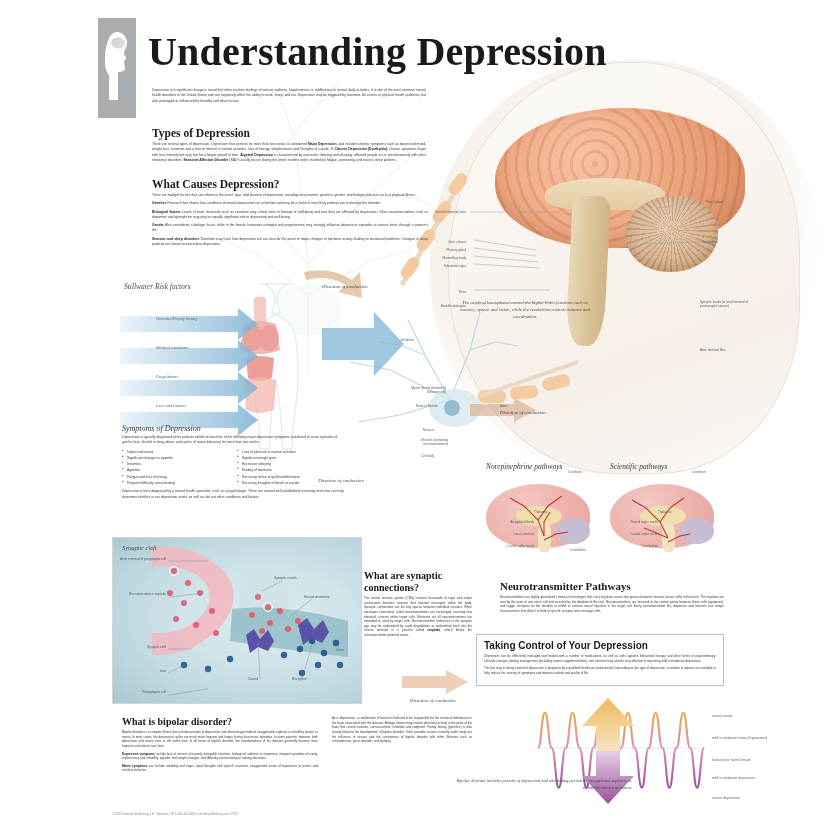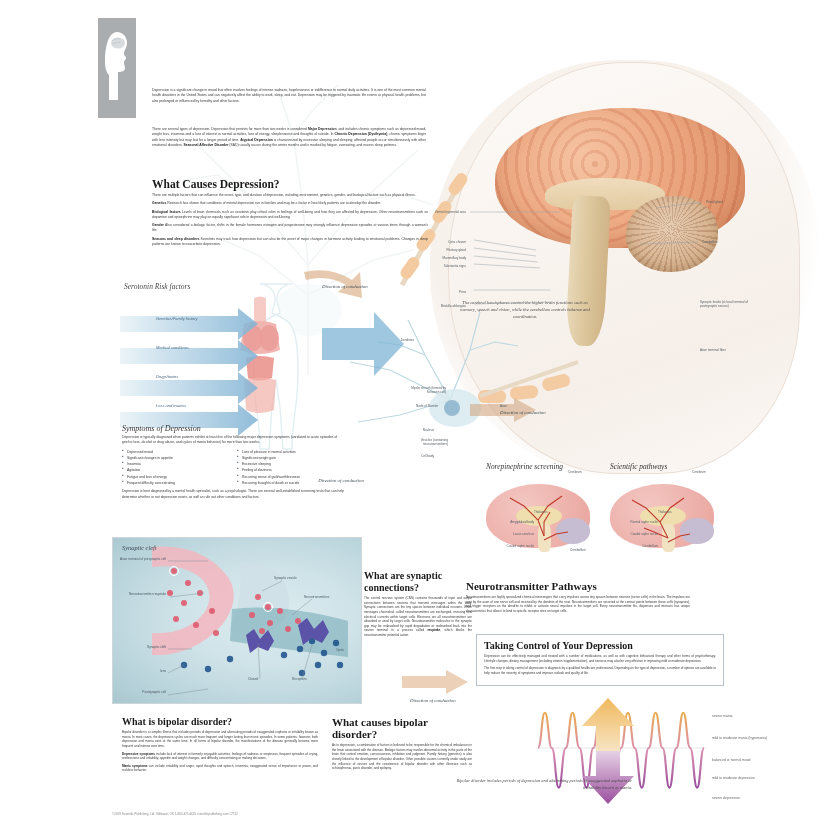--- a/index.html
+++ b/index.html
@@ -74,36 +74,36 @@
   .body-xs{font-size:3.4px;line-height:1.55;color:#3a3a3a;text-align:justify;}
   .body-xxs{font-size:3.1px;line-height:1.5;color:#3a3a3a;text-align:justify;}
   .lead{font-weight:700;color:#1a1a1a;}
 
   .block{position:absolute;}
   #blk-what{left:152px;top:88px;width:274px;}
   #blk-types{left:152px;top:127px;width:274px;}
   #blk-causes{left:152px;top:178px;width:276px;}
   #blk-symptoms{left:122px;top:424px;width:222px;}
   #blk-synaptic{left:364px;top:570px;width:108px;}
-  #blk-ntp{left:466px;top:580px;width:224px;}
+  #blk-ntp{left:500px;top:580px;width:224px;}
   #blk-bipolar{left:122px;top:716px;width:196px;}
   #blk-causesbp{left:332px;top:716px;width:140px;}
 
   .italic-h{font-family:"Liberation Serif",serif;font-style:italic;font-size:7.5px;color:#4a4a4a;}
 
   .sym-title{font-family:"Liberation Serif",serif;font-style:italic;font-size:8px;color:#333;margin-bottom:2px;}
   .sym-intro{font-size:3.4px;line-height:1.55;color:#3a3a3a;margin-bottom:3px;}
   .sym-cols{display:flex;gap:8px;margin:3px 0;}
   .sym-cols ul{list-style:none;margin:0;padding:0;width:50%;}
   .sym-cols li{font-size:3.4px;line-height:1.85;color:#3a3a3a;position:relative;padding-left:5px;}
   .sym-cols li:before{content:"■";position:absolute;left:0;top:0;font-size:2.6px;color:#6c7b86;}
 
   .ctrlbox{position:absolute;left:476px;top:634px;width:248px;height:52px;border:1px solid #b9c2c8;
      background:#fff;padding:5px 7px;box-sizing:border-box;}
-  .ctrlbox h3{font-family:Liberation Serif, serif;font-size:10px;margin:0 0 3px 0;font-weight:700;color:#1a1a1a;}
+  .ctrlbox h3{font-family:Liberation Sans, sans-serif;font-size:10px;margin:0 0 3px 0;font-weight:700;color:#1a1a1a;}
 
   .caption-brain{position:absolute;left:455px;top:300px;width:140px;text-align:center;
      font-family:"Liberation Serif",serif;font-style:italic;font-size:4.6px;line-height:1.5;color:#4a4a4a;}
 
   .dirlabel{position:absolute;font-family:"Liberation Serif",serif;font-style:italic;
      font-size:4.8px;color:#3f4b52;}
 
   .anno{position:absolute;font-size:3.1px;line-height:1.35;color:#5a6268;}
   .anno.r{text-align:right;}
 
@@ -293,26 +293,28 @@
     <svg viewBox="0 0 108 74" style="position:absolute;left:0;top:0;width:108px;height:74px;">
       <g stroke="#c0392b" stroke-width="1.1" fill="none">
         <path d="M58 60 L50 44 L36 30 L22 22"></path>
           <path d="M50 44 L60 30 L74 20"></path>
         <path d="M58 60 L44 54 L34 50"></path>
           <path d="M58 64 L70 58 L80 56"></path>
       </g>
     </svg>
   </div>
 
+  <div class="title">Understanding Depression</div>
 
   <div class="block" id="blk-what">
     <div class="body-xs">Depression is a significant change in mood that often involves feelings of intense sadness, hopelessness or indifference to normal daily activities. It is one of the most common mental health disorders in the United States and can negatively affect the ability to work, sleep, and eat. Depression may be triggered by traumatic life events or physical health problems, but also prolonged or influenced by heredity and other factors.</div>
   </div>
 
   <div class="block" id="blk-types">
+    <div class="h2 h-sec">Types of Depression</div>
     <div class="body-xs"><span>There are several types of depression. Depression that persists for more than two weeks is considered </span><span class="lead">Major Depression</span><span>, and includes chronic symptoms such as depressed mood, weight loss, insomnia and a loss of interest in normal activities, loss of energy, sleeplessness and thoughts of suicide. In </span><span class="lead">Chronic Depression (Dysthymia)</span><span>, chronic symptoms linger with less intensity but may last for a longer period of time. </span><span class="lead">Atypical Depression</span><span> is characterized by excessive sleeping and sleeping; affected people occur simultaneously with other emotional disorders. </span><span class="lead">Seasonal Affective Disorder</span><span> (SAD) usually occurs during the winter months and is marked by fatigue, overeating, and excess sleep patterns.</span></div>
   </div>
 
   <div class="block" id="blk-causes">
     <div class="h2 h-sec">What Causes Depression?</div>
     <div class="body-xs" style="margin-bottom:3px;">There are multiple factors that can influence the onset, type, and duration of depression, including environment, genetics, gender, and biological factors such as physical illness.</div>
     <div id="causes-list">
         <div class="body-xs" style="margin-bottom: 3px;"><span class="lead">Genetics </span><span>Research has shown that conditions of mental depression run in families and may be a factor in how likely patients are to develop the disorder.</span></div>
         <div class="body-xs" style="margin-bottom: 3px;"><span class="lead">Biological factors </span><span>Levels of brain chemicals such as serotonin play critical roles in feelings of well-being and how they are affected by depression. Other neurotransmitters such as dopamine and epinephrine may play an equally significant role in depression and well-being.</span></div>
         <div class="body-xs" style="margin-bottom: 3px;"><span class="lead">Gender </span><span>Also considered a biologic factor, shifts in the female hormones estrogen and progesterone may strongly influence depressive episodes at various times through a woman's life.</span></div>
@@ -337,21 +339,21 @@
           <li>Significant weight gain</li>
           <li>Excessive sleeping</li>
           <li>Feeling of dizziness</li>
           <li>Recurring sense of guilt/worthlessness</li>
           <li>Recurring thoughts of death or suicide</li>
         </ul>
     </div>
     <div class="body-xs">Depression is best diagnosed by a mental health specialist, such as a psychologist. There are several well-established screening tests that can help determine whether or not depression exists, as well as rule out other conditions and factors.</div>
   </div>
 
-  <div class="italic-h" style="position:absolute;left:124px;top:282px;">Serotonin Risk factors</div>
+  <div class="italic-h" style="position:absolute;left:124px;top:282px;">Stillwater Risk factors</div>
   <div id="risk-items">
       <div class="riskitem" style="left: 156px; top: 316px;">Genetics/Family history</div>
       <div class="riskitem" style="left: 156px; top: 345px;">Medical conditions</div>
       <div class="riskitem" style="left: 156px; top: 374px;">Drugs/toxins</div>
       <div class="riskitem" style="left: 156px; top: 403px;">Loss and trauma</div>
     </div>
 
   <div class="caption-brain">The cerebral hemispheres control the higher brain functions such as memory, speech and vision, while the cerebellum controls balance and coordination.</div>
   <div id="brain-left-labels">
       <div class="anno r" style="left: 406px; top: 240px; width: 60px;">Optic chiasm</div>
@@ -419,21 +421,21 @@
       <line x1="190" y1="142" x2="200" y2="108"></line>
         <line x1="148" y1="142" x2="146" y2="106"></line>
     </g>
   </svg>
 
   <div class="block" id="blk-synaptic">
     <div class="h2" style="font-size:10px;line-height:1.15;margin-bottom:3px;">What are synaptic connections?</div>
     <div class="body-xxs"><span>The central nervous system (CNS) contains thousands of input and output connections between neurons that transmit messages within the body. Synaptic connections are the tiny spaces between individual neurons. When messages channeled, called neurotransmitters are exchanged, ensuring new electrical currents within target cells. Electrons are all neurotransmitters are absorbed or used by target cells. Neurotransmitter molecules in the synaptic gap may be reabsorbed by rapid degradation or reabsorbed back into the neuron terminal in a process called </span><span class="lead">reuptake</span><span>, which blocks the neurotransmitter potential action.</span></div>
   </div>
 
-  <div class="path-title" style="left:486px;top:462px;">Norepinephrine screening</div>
+  <div class="path-title" style="left:486px;top:462px;">Norepinephrine pathways</div>
   <div class="path-title" style="left:610px;top:462px;">Scientific pathways</div>
   <div id="ne-labels">
       <div class="anno" style="left: 568px; top: 470px; width: 46px;">Cerebrum</div>
       <div class="anno" style="left: 534px; top: 510px; width: 46px;">Thalamus</div>
       <div class="anno r" style="left: 488px; top: 520px; width: 46px;">Amygdaloid body</div>
       <div class="anno r" style="left: 488px; top: 532px; width: 46px;">Locus ceruleus</div>
       <div class="anno r" style="left: 488px; top: 544px; width: 46px;">Caudal raphe nuclei</div>
       <div class="anno" style="left: 570px; top: 548px; width: 46px;">Cerebellum</div>
     </div>
   <div id="se-labels">
@@ -456,21 +458,20 @@
   </div>
 
   <div class="block" id="blk-bipolar">
     <div class="h2" style="font-size:10px;margin-bottom:3px;">What is bipolar disorder?</div>
     <div class="body-xxs" style="margin-bottom:3px;">Bipolar disorder is a complex illness that includes periods of depression and alternating periods of exaggerated euphoria or irritability known as mania. In most cases, the depressive cycles are much more frequent and longer lasting than manic episodes. In some patients, however, both depression and mania exist at the same time. In all forms of bipolar disorder, the manifestations of the disease generally become more frequent and intense over time.</div>
     <div class="body-xxs" style="margin-bottom:3px;"><span class="lead">Depressive symptoms</span><span> include lack of interest in formerly enjoyable activities, feelings of sadness or emptiness, frequent episodes of crying, restlessness and irritability, appetite and weight changes, and difficulty concentrating or making decisions.</span></div>
     <div class="body-xxs"><span class="lead">Manic symptoms</span><span> can include irritability and anger, rapid thoughts and speech, insomnia, exaggerated sense of importance or power, and reckless behavior.</span></div>
   </div>
 
   <div class="block" id="blk-causesbp">
-    <div class="h2" style="font-size:11px;margin-bottom:3px;">What causes bipolar disorder?</div>
     <div class="body-xxs">As in depression, a combination of factors is believed to be responsible for the chemical imbalances in the brain associated with the disease. Biologic factors may involve abnormal activity in the parts of the brain that control emotion, consciousness, inhibition and judgment. Family history (genetics) is also closely linked to the development of bipolar disorder. Other possible causes currently under study are the influence of viruses and the coexistence of bipolar disorder with other illnesses such as schizophrenia, panic disorder, and epilepsy.</div>
   </div>
 
   <svg class="art" id="wave-svg" style="left:536px;top:702px;width:170px;height:92px;" viewBox="0 0 170 92">
     <line x1="0" y1="46" x2="170" y2="46" stroke="#d9d9d9" stroke-width=".6"></line>
     <defs>
       <linearGradient id="wg" x1="0" y1="0" x2="0" y2="1">
         <stop offset="0" stop-color="#eaa94f"></stop>
           <stop offset="50%" stop-color="#d98fb0"></stop>
         <stop offset="100%" stop-color="#9b4f9e"></stop>

